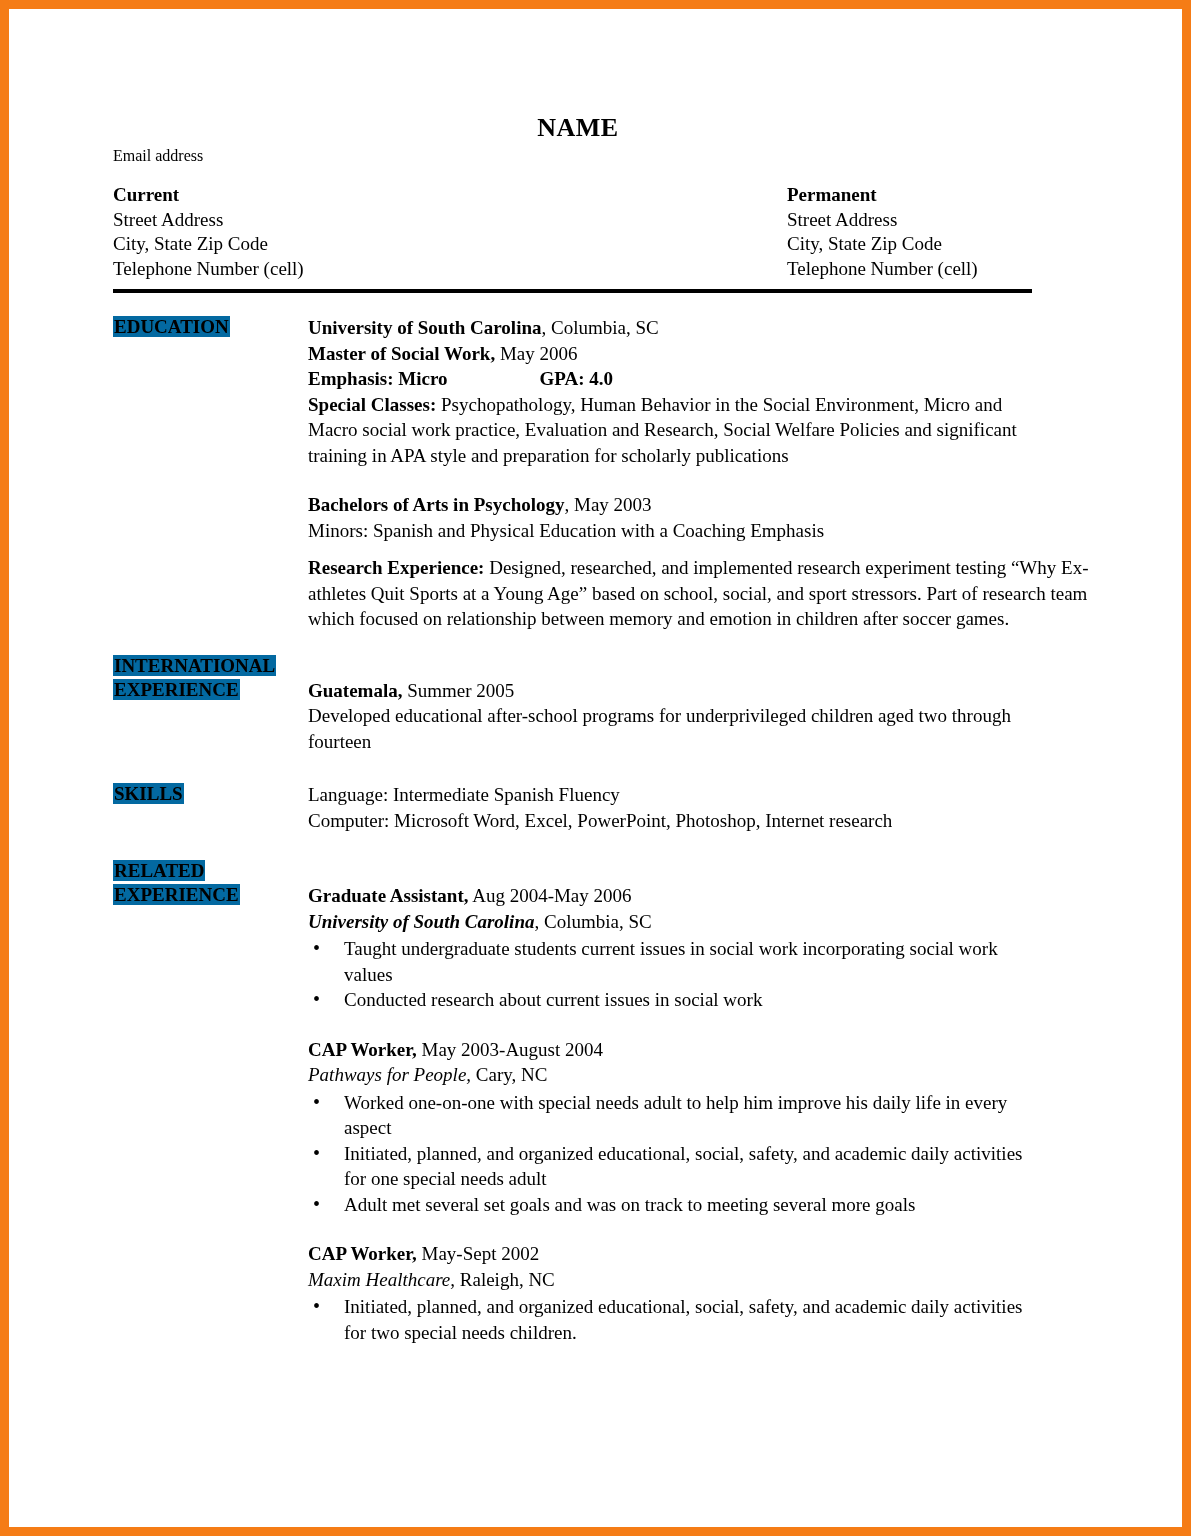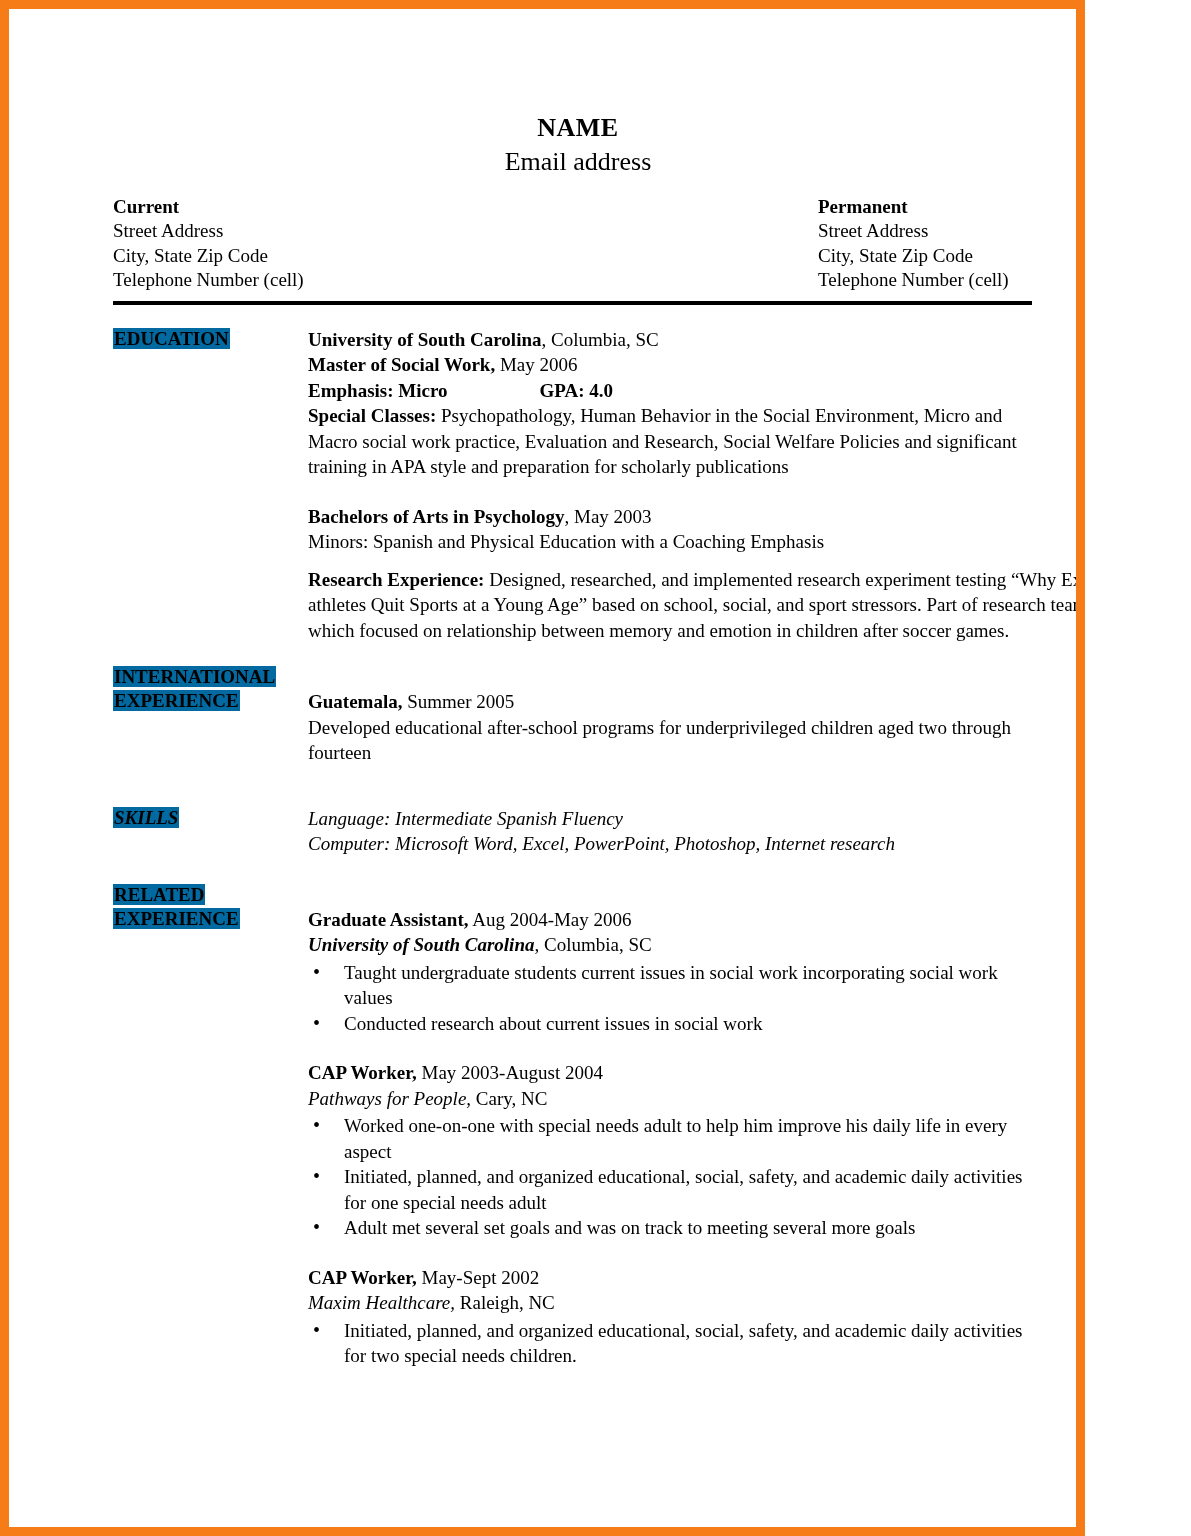--- a/index.html
+++ b/index.html
@@ -2,21 +2,21 @@
 <html><head>
 <meta charset="utf-8">
 <style>
   html, body {
     margin: 0;
     padding: 0;
     background: #ffffff;
   }
   .page {
     position: relative;
-    width: 1085px;
+    width: 1191px;
     height: 1536px;
     background: #ffffff;
     box-sizing: border-box;
     border: 9px solid #f57c16;
     font-family: "Liberation Serif", serif;
     overflow: hidden;
   }
   .sheet {
     position: absolute;
     left: 9px;
@@ -37,39 +37,39 @@
   .doc-name {
     text-align: center;
     font-weight: bold;
     font-size: 26px;
     letter-spacing: 0.5px;
     margin: 0;
     padding: 0;
     line-height: 1.15;
   }
   .doc-email {
-    text-align: center;
-    font-size: 26px;
+    text-align: left;
+    font-size: 16px;
     margin: 4px 0 0 0;
     line-height: 1.15;
   }
 
   .addr-block {
     position: relative;
     margin-top: 18px;
     height: 96px;
   }
   .addr {
     position: absolute;
     top: 0;
     font-size: 19px;
     line-height: 24.5px;
   }
   .addr.left { left: 0; }
-  .addr.right { left: 705px; }
+  .addr.right { left: 674px; }
   .addr .hd {
     font-weight: bold;
   }
   .addr div { white-space: nowrap; }
 
   .rule {
     margin-top: 10px;
     margin-left: 0;
     width: 919px;
     height: 4px;
@@ -199,21 +199,21 @@
           <span class="hl">EXPERIENCE</span>
         </div>
         <div class="sec-body" style="padding-top:24px;">
           <p>
             <b>Guatemala,</b><span> Summer 2005</span>
           </p>
           <p class="indent-1">Developed educational after-school programs for underprivileged children aged two through fourteen</p>
         </div>
       </div>
 
-      <div class="section" style="margin-top:40px;font-style:italic;">
+      <div class="section" style="margin-top:28px;">
         <div class="sec-label">
           <span class="hl">SKILLS</span>
         </div>
         <div class="sec-body">
           <p>Language:  Intermediate Spanish Fluency</p>
           <p>Computer: Microsoft Word, Excel, PowerPoint, Photoshop, Internet research</p>
         </div>
       </div>
 
       <div class="section" style="margin-top:26px;">

